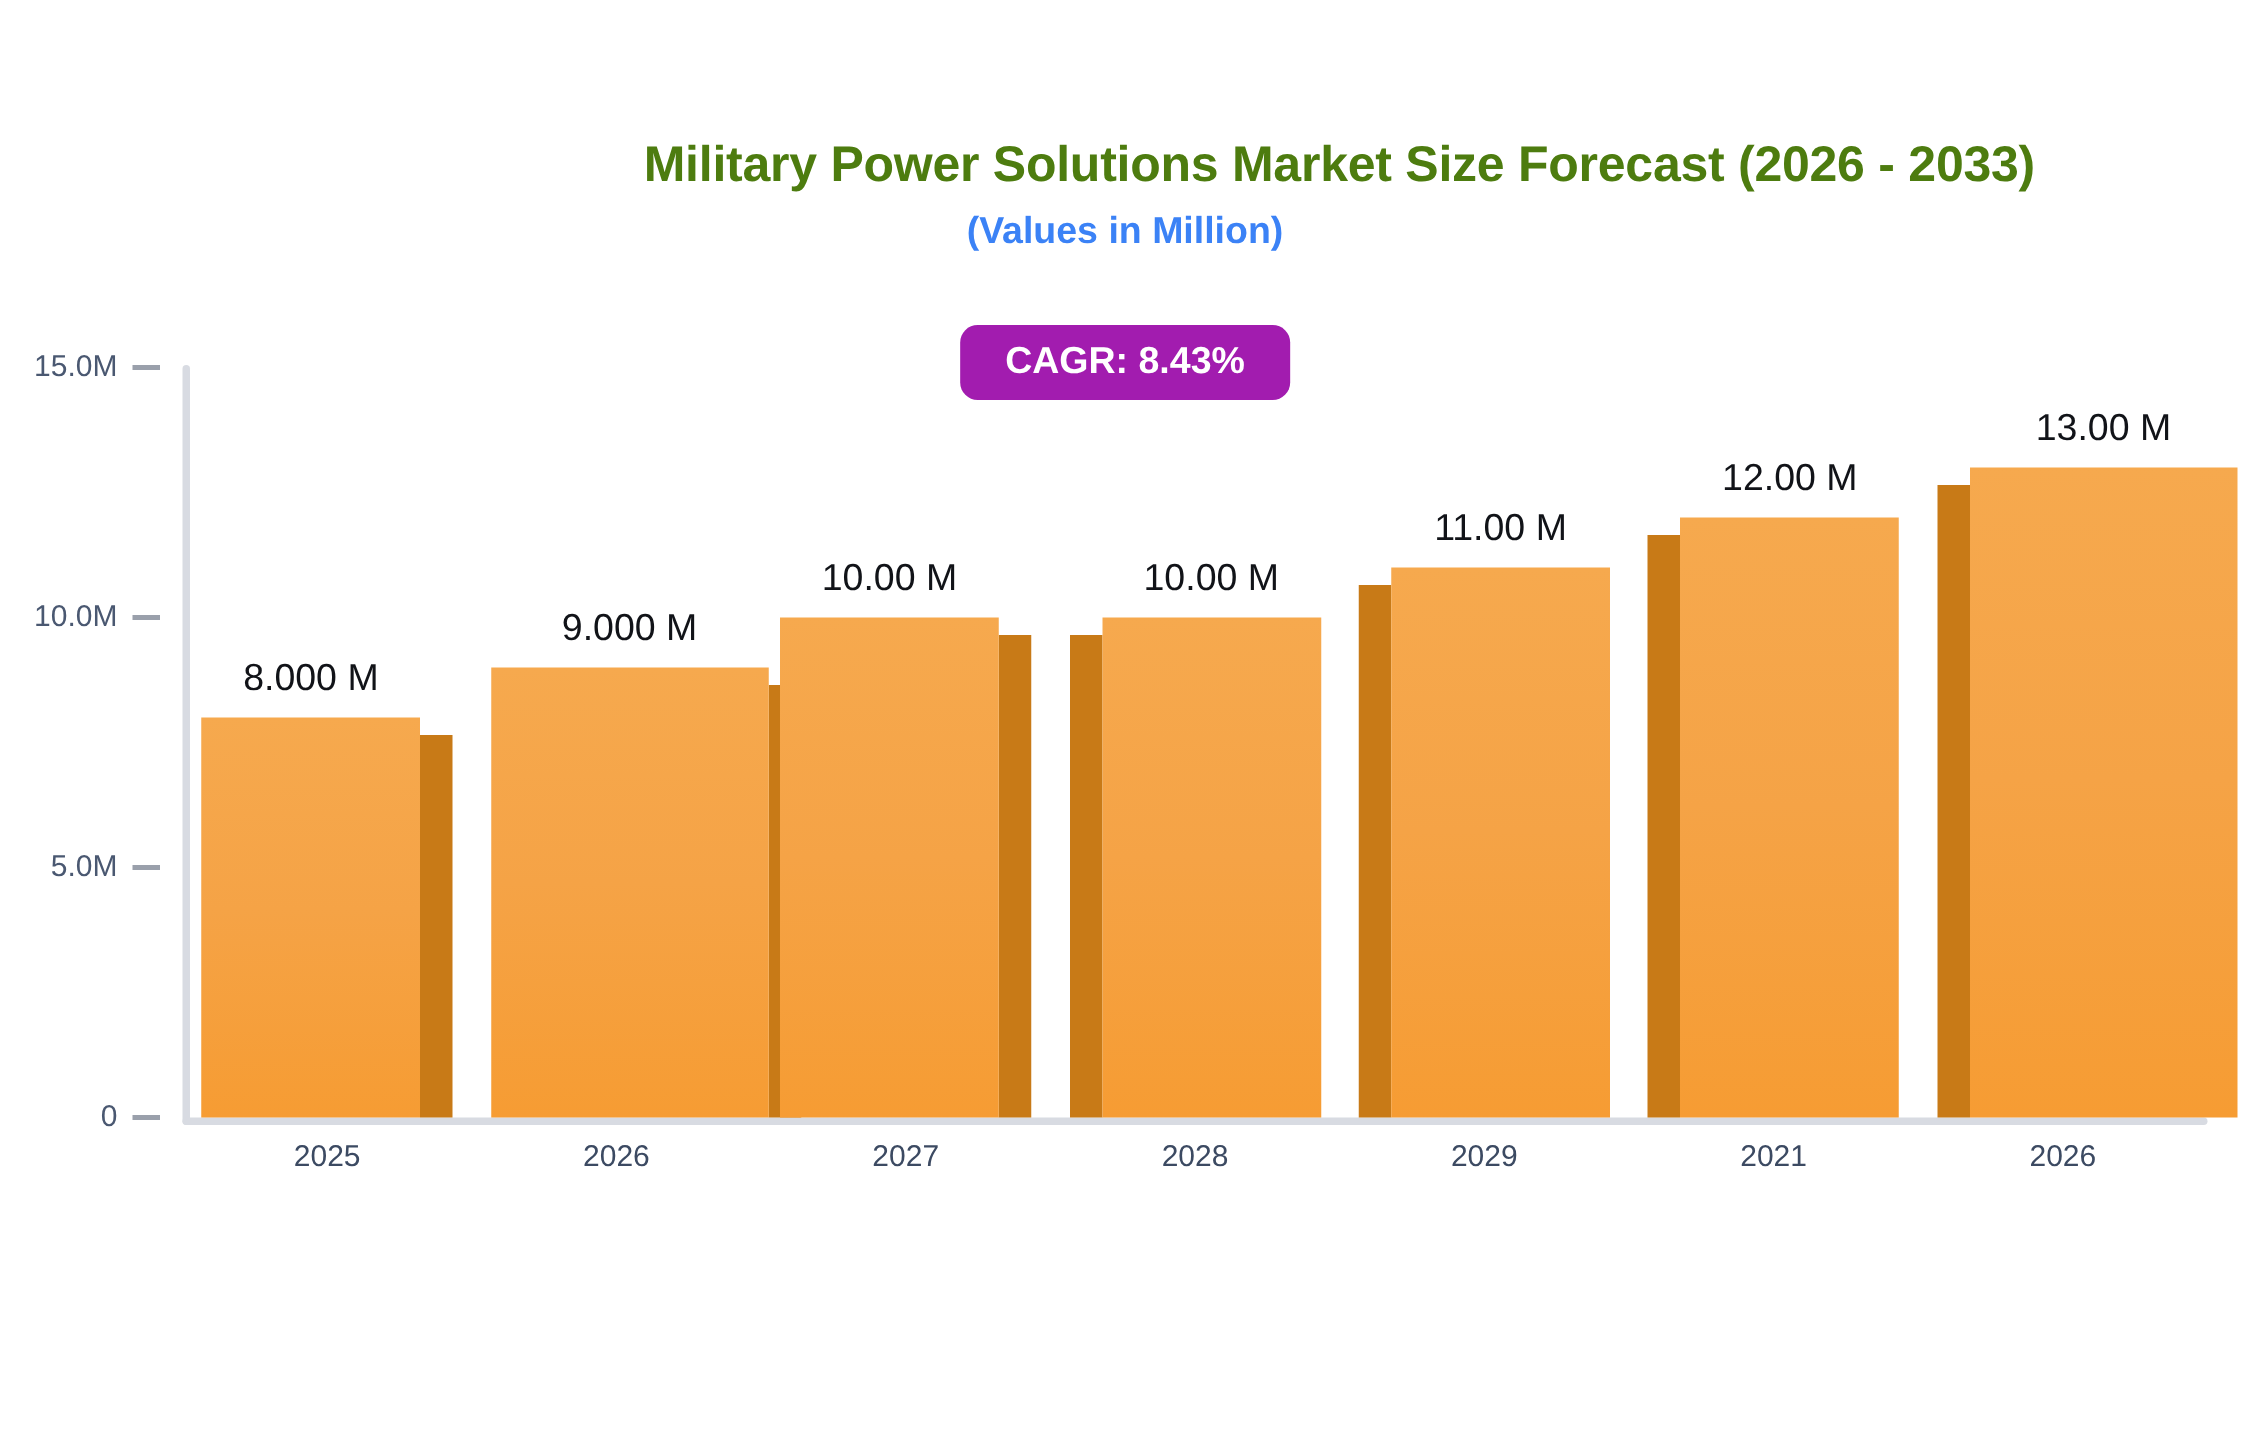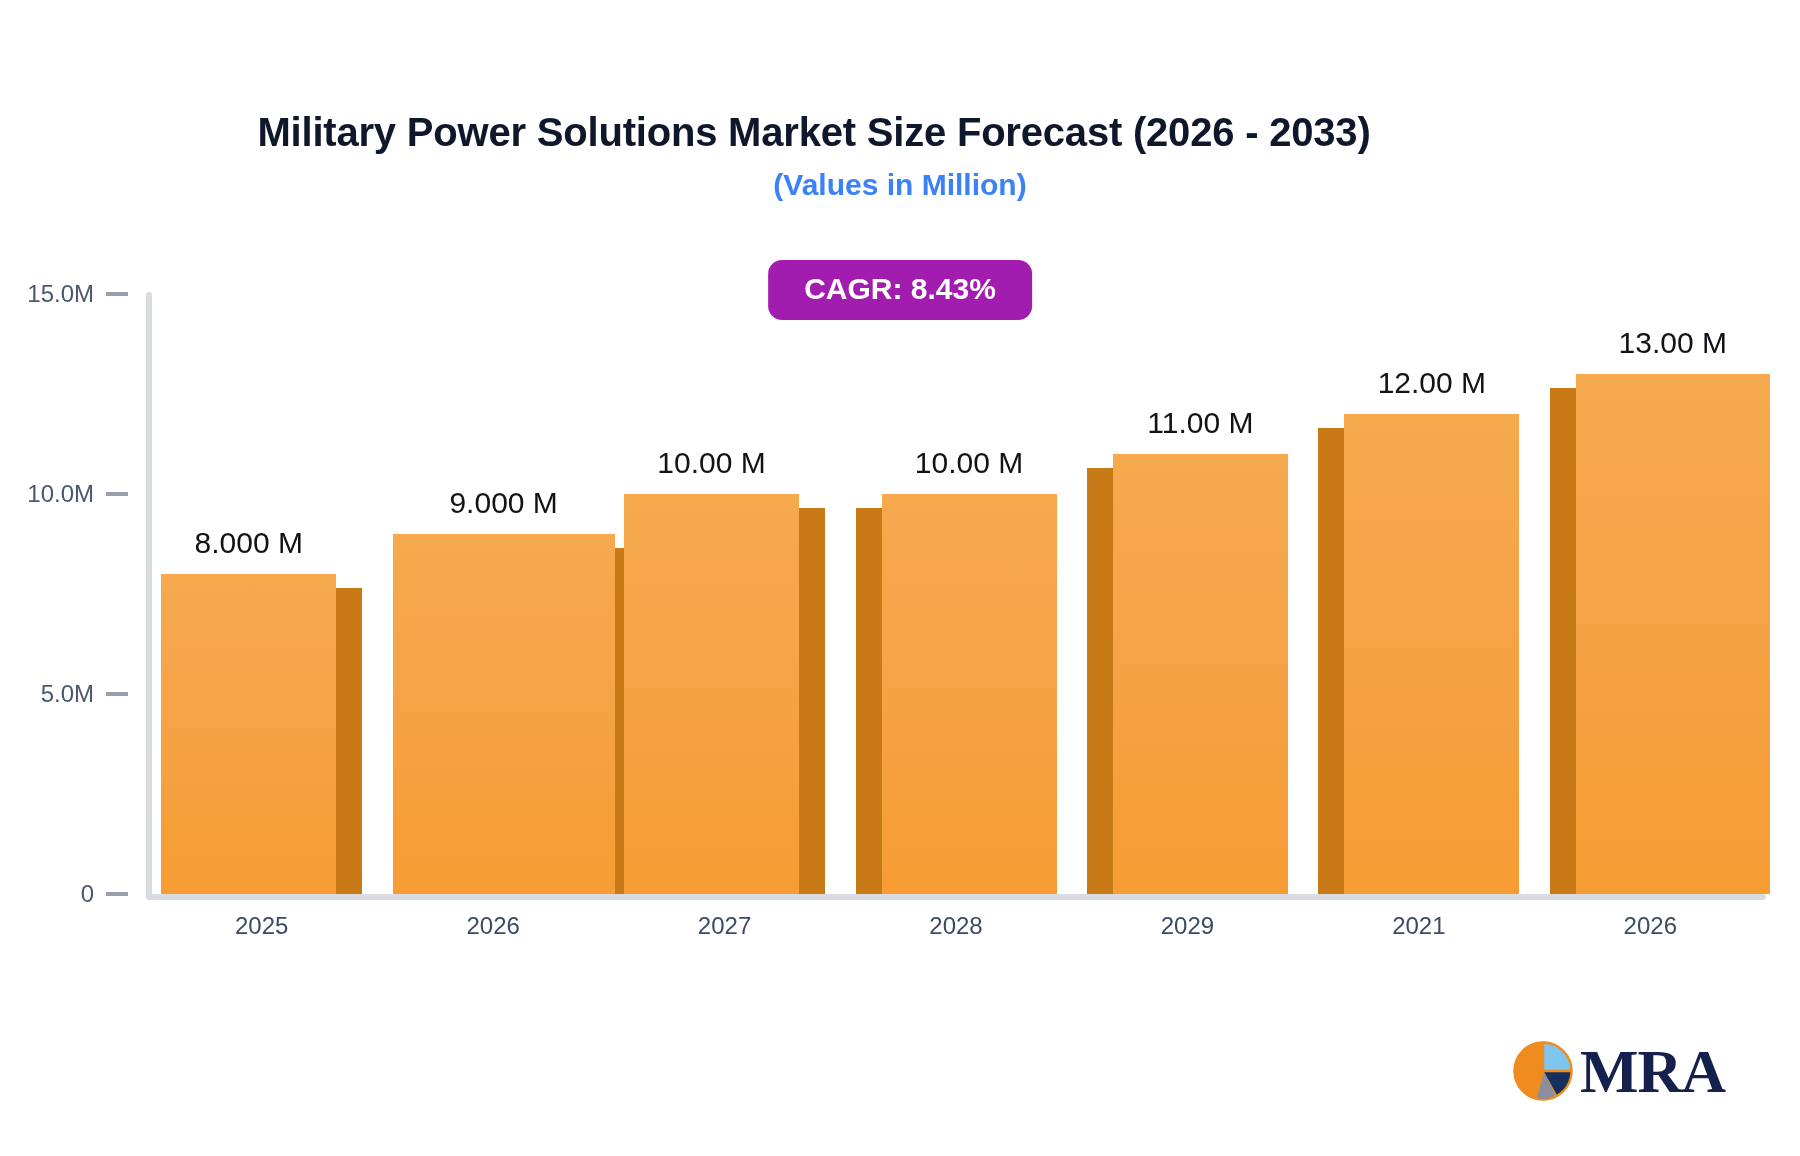--- a/index.html
+++ b/index.html
@@ -18,24 +18,24 @@
     background: #ffffff;
     overflow: hidden;
   }
 
   
   #chart-title {
     position: absolute;
     top: 110px;
     left: 0;
     width: 1628px;
-    text-align: center;
+    text-align: right;
     font-size: 40px;
     font-weight: bold;
-    color: #0f172a;
+    color: #4d7c0f;
     letter-spacing: -0.2px;
     white-space: nowrap;
   }
   #chart-subtitle {
     position: absolute;
     top: 168px;
     left: 0;
     width: 1800px;
     text-align: center;
     font-size: 30px;
@@ -216,41 +216,31 @@
         <div class="bar" style="left: 1112.93px; width: 175px; height: 440px; bottom: 262px;">
           <div class="bar-side left" style="height: 426px;"></div>
           <div class="bar-front" style="height: 440px;"></div>
           <div class="bar-label" style="bottom: 456px;">11.00 M</div>
         </div>
         <div class="bar" style="left: 1344.36px; width: 175px; height: 480px; bottom: 262px;">
           <div class="bar-side left" style="height: 466px;"></div>
           <div class="bar-front" style="height: 480px;"></div>
           <div class="bar-label" style="bottom: 496px;">12.00 M</div>
         </div>
-        <div class="bar" style="left: 1575.79px; width: 194px; height: 520px; bottom: 262px;">
+        <div class="bar" style="left: 1575.79px; width: 194px; height: 520px; bottom: 262px; padding-left: 20px;">
           <div class="bar-side left" style="height: 506px;"></div>
           <div class="bar-front" style="height: 520px;"></div>
           <div class="bar-label" style="bottom: 536px;">13.00 M</div>
         </div>
       </div>
     <div id="x-ticks">
         <div class="x-tick-label" style="left: 261.714px;">2025</div>
         <div class="x-tick-label" style="left: 493.143px;">2026</div>
         <div class="x-tick-label" style="left: 724.571px;">2027</div>
         <div class="x-tick-label" style="left: 956px;">2028</div>
         <div class="x-tick-label" style="left: 1187.43px;">2029</div>
         <div class="x-tick-label" style="left: 1418.86px;">2021</div>
         <div class="x-tick-label" style="left: 1650.29px;">2026</div>
       </div>
   </div>
 
-  <div id="logo">
-    <svg id="logo-mark" viewBox="0 0 100 100">
-      <circle cx="50" cy="50" r="48" fill="#F08C1E"></circle>
-      <path d="M50 50 L50 2 A48 48 0 0 1 96 44 Z" fill="#F08C1E"></path>
-      <path d="M52 48 L52 6 A44 44 0 0 1 94 48 Z" fill="#7FC4EC"></path>
-      <path d="M52 52 L94 52 A44 44 0 0 1 72 88 Z" fill="#15305E"></path>
-      <path d="M52 52 L70 90 A44 44 0 0 1 40 94 Z" fill="#8A8FA0"></path>
-    </svg>
-    <div id="logo-text">MRA</div>
-  </div>
 
 </div>
 
 </body></html>

